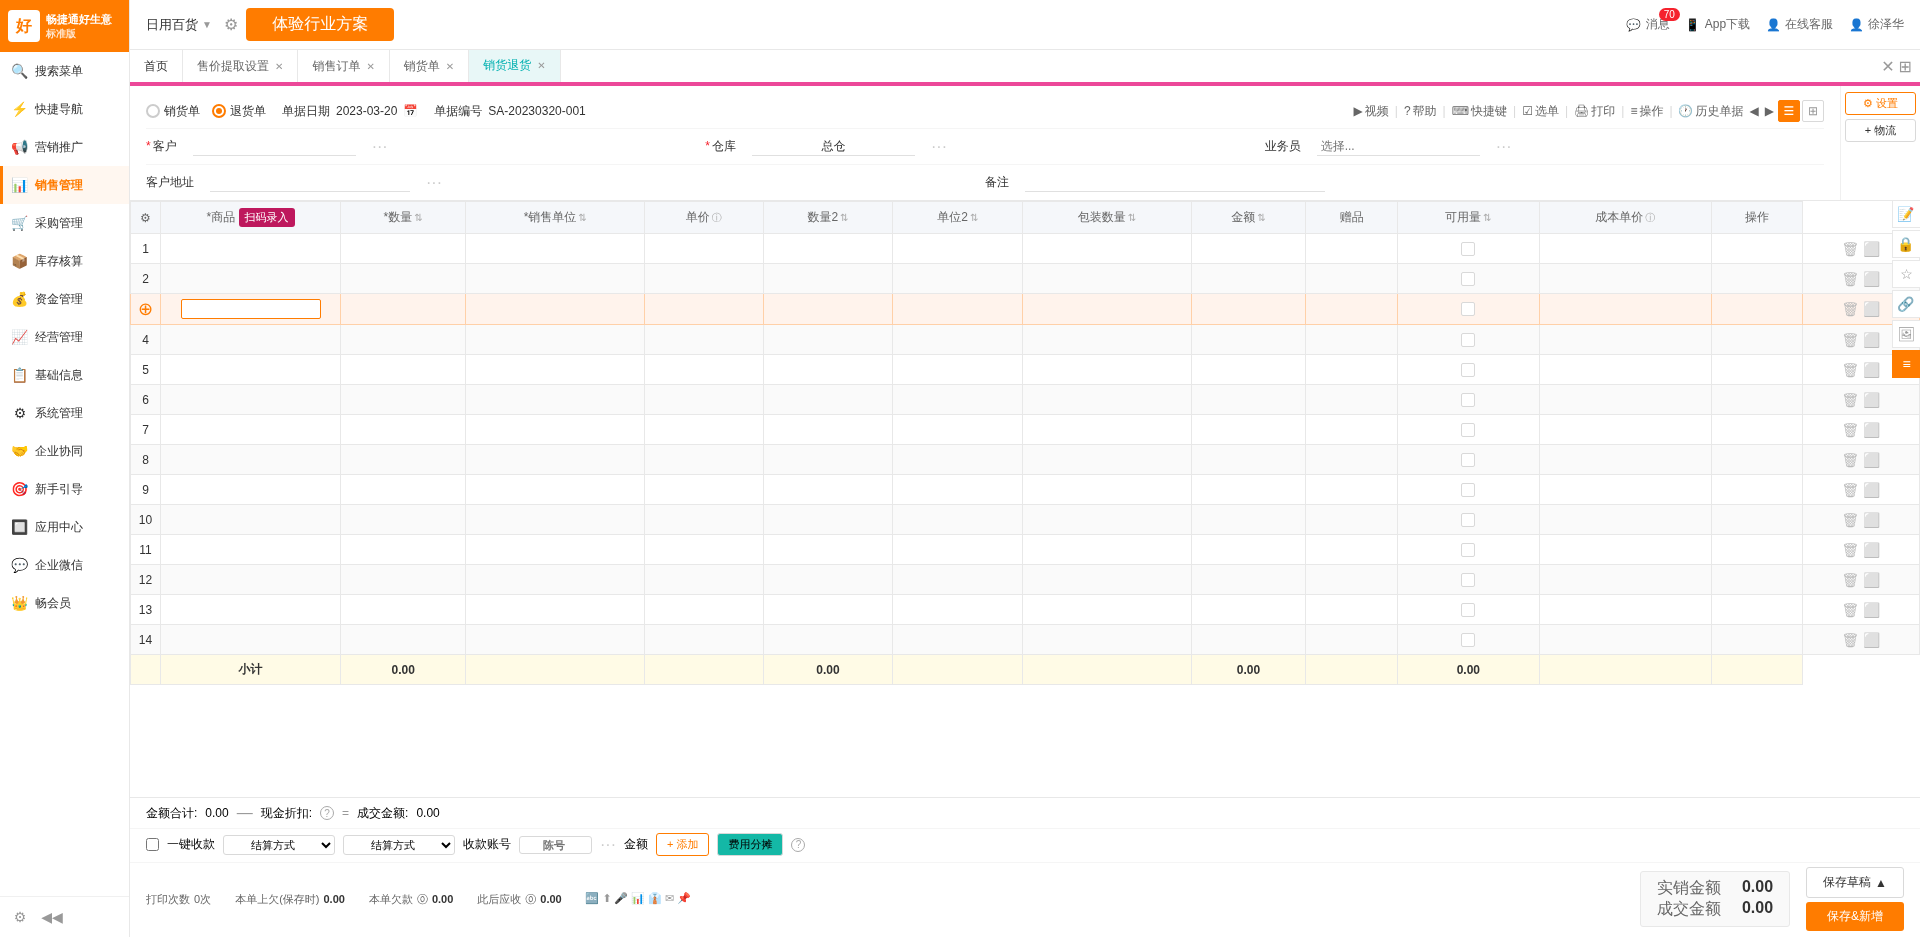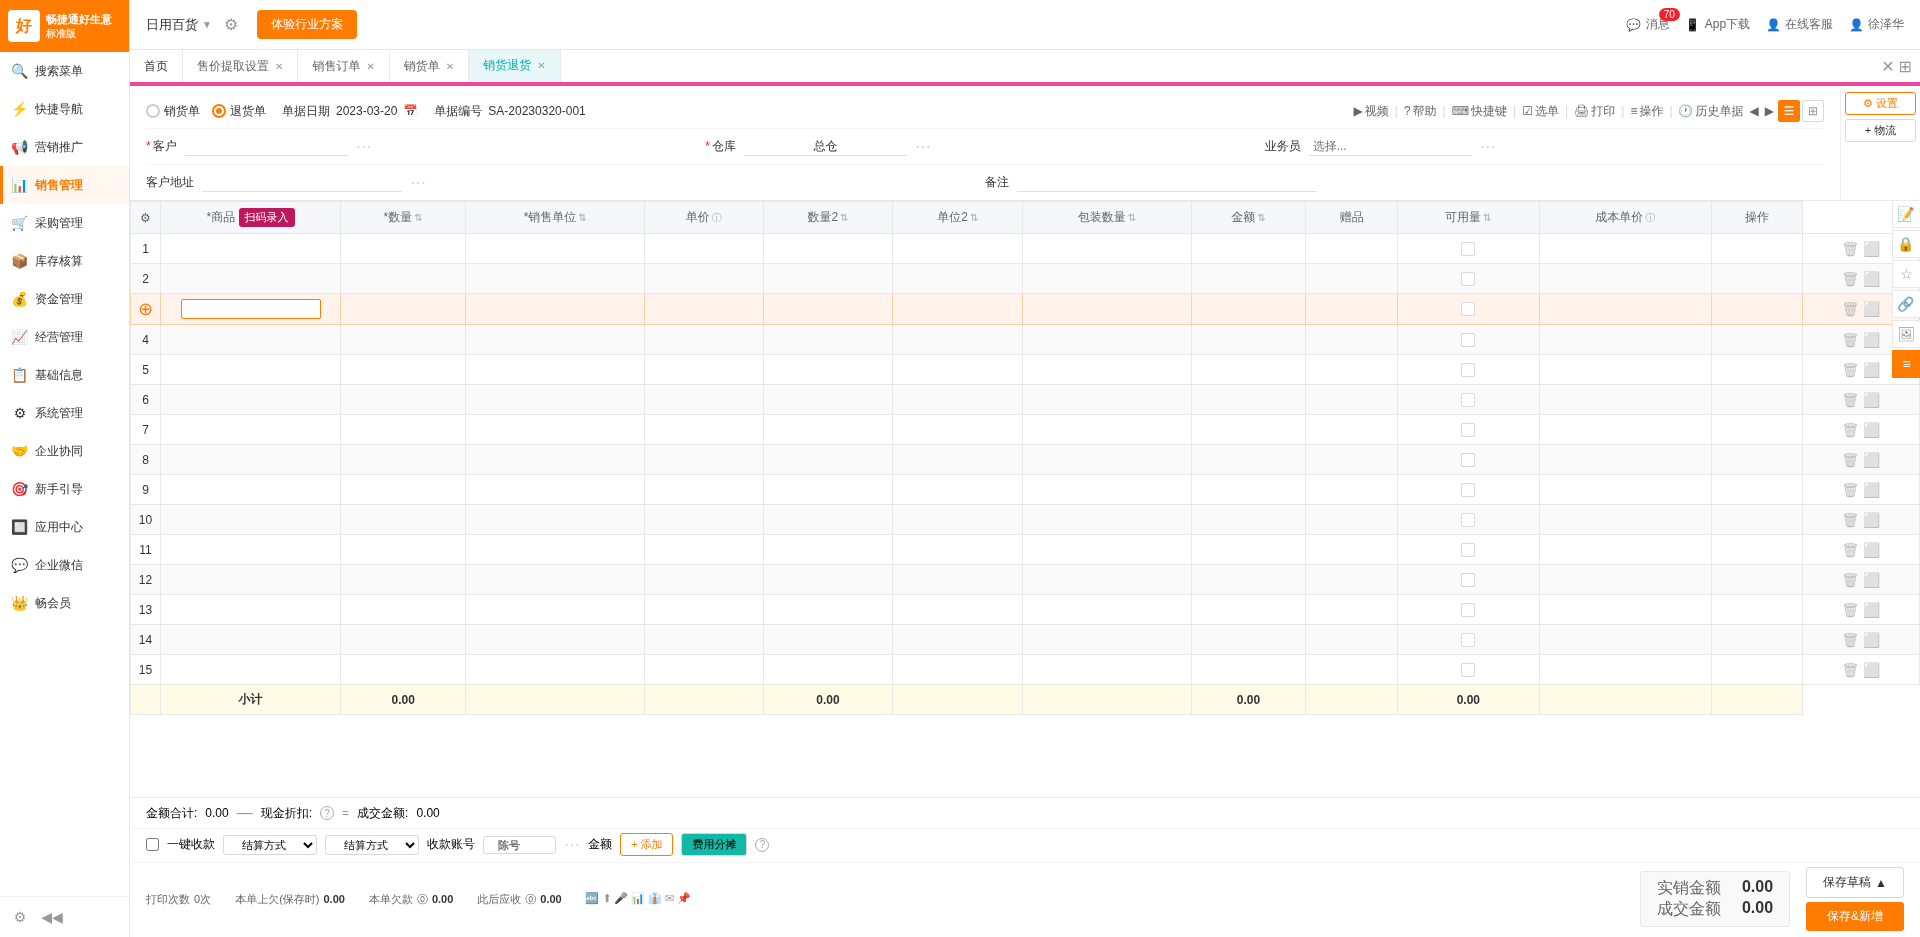--- a/index.html
+++ b/index.html
@@ -19,21 +19,21 @@
 
     
     .main { flex: 1; display: flex; flex-direction: column; overflow: hidden; }
 
     
     .topbar { height: 50px; background: #fff; border-bottom: 1px solid #e8e8e8; display: flex; align-items: center; justify-content: space-between; padding: 0 16px; }
     .topbar-left { display: flex; align-items: center; gap: 8px; }
     .topbar-daily { display: flex; align-items: center; gap: 4px; color: #333; font-size: 13px; cursor: pointer; }
     .topbar-daily-arrow { color: #999; font-size: 10px; }
     .topbar-gear { color: #999; cursor: pointer; font-size: 16px; margin-left: 4px; }
-    .topbar-experience { background: #ff7c00; color: #fff; border: none; border-radius: 4px; padding: 6px 14px; font-size: 12px; cursor: pointer; margin-left: 11px; }
+    .topbar-experience { background: #ff7c00; color: #fff; border: none; border-radius: 4px; padding: 6px 26px; font-size: 16px; cursor: pointer; }
     .topbar-right { display: flex; align-items: center; gap: 16px; color: #666; font-size: 12px; }
     .topbar-msg { display: flex; align-items: center; gap: 4px; cursor: pointer; position: relative; }
     .topbar-badge { background: #f5222d; color: #fff; border-radius: 10px; font-size: 10px; padding: 1px 5px; position: absolute; top: -8px; right: -10px; }
     .topbar-app { display: flex; align-items: center; gap: 4px; cursor: pointer; }
     .topbar-service { display: flex; align-items: center; gap: 4px; cursor: pointer; }
     .topbar-user { display: flex; align-items: center; gap: 4px; cursor: pointer; }
 
     
     .tabbar { background: #fff; border-bottom: 4px solid #ec4899; display: flex; align-items: center; padding: 0; height: 36px; overflow: hidden; }
     .tab { display: flex; align-items: center; gap: 4px; padding: 0 14px; height: 36px; border-right: 1px solid #e8e8e8; cursor: pointer; color: #666; font-size: 12px; white-space: nowrap; }
@@ -47,21 +47,21 @@
     .radio-dot { width: 14px; height: 14px; border-radius: 50%; border: 2px solid #ccc; display: flex; align-items: center; justify-content: center; }
     .radio-dot.selected { border-color: #ff7c00; }
     .radio-dot.selected::after { content: ''; width: 6px; height: 6px; background: #ff7c00; border-radius: 50%; }
     .form-field { display: flex; align-items: center; gap: 6px; }
     .form-label { color: #333; white-space: nowrap; }
     .form-label-required { color: #f5222d; margin-right: 2px; }
     .form-value { color: #333; }
     .form-icon { color: #999; cursor: pointer; font-size: 12px; }
 
     .form-row2 { display: flex; align-items: center; gap: 0; padding: 4px 0; border-top: 1px solid #f5f5f5; }
-    .form-section { display: flex; align-items: center; gap: 8px; flex: 1; padding: 4px 0; }
+    .form-section { display: flex; align-items: center; gap: 16px; flex: 1; padding: 4px 0; }
     .form-input { border: none; border-bottom: 1px solid #e0e0e0; outline: none; padding: 2px 4px; min-width: 140px; color: #ccc; font-size: 12px; }
     .form-input.has-value { color: #333; text-align: center; }
     .form-dots { color: #ccc; font-size: 16px; cursor: pointer; }
 
     .form-row3 { display: flex; align-items: center; gap: 0; padding: 4px 0; border-top: 1px solid #f5f5f5; }
     .toolbar-btn { background: #fff; border: 1px solid #d9d9d9; border-radius: 3px; padding: 3px 8px; font-size: 11px; cursor: pointer; color: #333; white-space: nowrap; }
     .toolbar-btn.orange { border-color: #ff7c00; color: #ff7c00; }
     .header-sep { color: #d9d9d9; }
 
     
@@ -74,21 +74,21 @@
     .data-table tr.active-row td { border-color: #ffd0a8; }
     .row-num { color: #999; width: 30px; text-align: center; }
     .scan-btn { background: #be185d; color: #fff; border: none; border-radius: 3px; padding: 2px 6px; font-size: 11px; cursor: pointer; }
     .checkbox-cell { display: flex; align-items: center; justify-content: center; }
     .cb { width: 14px; height: 14px; border: 1px solid #d9d9d9; border-radius: 2px; background: #fff; }
     .op-icons { display: flex; align-items: center; justify-content: center; gap: 4px; }
     .op-icon { color: #bbb; cursor: pointer; font-size: 14px; }
 
     
     .total-row td { background: #fffbe6; font-weight: bold; color: #333; }
-    .bottom-select { border: 1px solid #d9d9d9; border-radius: 3px; padding: 2px 14px; font-size: 11px; background: #fff; }
+    .bottom-select { border: 1px solid #d9d9d9; border-radius: 3px; padding: 2px 23px; font-size: 11px; background: #fff; }
     .add-btn { background: #fff; border: 1px solid #ff7c00; color: #ff7c00; border-radius: 3px; padding: 3px 10px; cursor: pointer; font-size: 11px; }
     .feiyong-btn { background: #14b8a6; border: 1px solid #d9d9d9; border-radius: 3px; padding: 3px 10px; cursor: pointer; font-size: 11px; }
     .statusbar-item { display: flex; align-items: center; gap: 4px; }
     .statusbar-num { color: #333; font-weight: bold; }
     .summary-box { background: #f9f9f9; border: 1px solid #e8e8e8; border-radius: 3px; padding: 6px 16px; margin-right: 8px; font-size: 16px; min-width: 150px; }
     .summary-row { display: flex; justify-content: space-between; gap: 20px; color: #333; }
     .summary-label { color: #666; }
     .summary-val { color: #333; font-weight: bold; }
     .action-btns { display: flex; flex-direction: column; gap: 4px; }
     .save-draft-btn { border: 1px solid #d9d9d9; background: #fff; border-radius: 3px; padding: 6px 16px; cursor: pointer; font-size: 12px; color: #333; display: flex; align-items: center; gap: 4px; }
@@ -740,45 +740,20 @@
             </td>
             <td></td>
             <td></td>
             <td>
               <div class="op-icons">
                 <span class="op-icon">🗑</span>
                 <span class="op-icon">⬜</span>
               </div>
             </td>
           </tr>
-          <tr>
-            <td class="row-num">15</td>
-            <td><input type="text" style="border: none; width: 140px; outline: none; font-size: 12px; background: transparent;"></td>
-            <td></td>
-            <td></td>
-            <td></td>
-            <td></td>
-            <td></td>
-            <td></td>
-            <td></td>
-            <td></td>
-            <td>
-              <div class="checkbox-cell">
-                <div class="cb"></div>
-              </div>
-            </td>
-            <td></td>
-            <td></td>
-            <td>
-              <div class="op-icons">
-                <span class="op-icon">🗑</span>
-                <span class="op-icon">⬜</span>
-              </div>
-            </td>
-          </tr>
         </tbody>
       <tfoot>
         <tr class="total-row">
           <td></td>
           <td>小计</td>
           <td>0.00</td>
           <td></td>
           <td></td>
           <td>0.00</td>
           <td></td>

